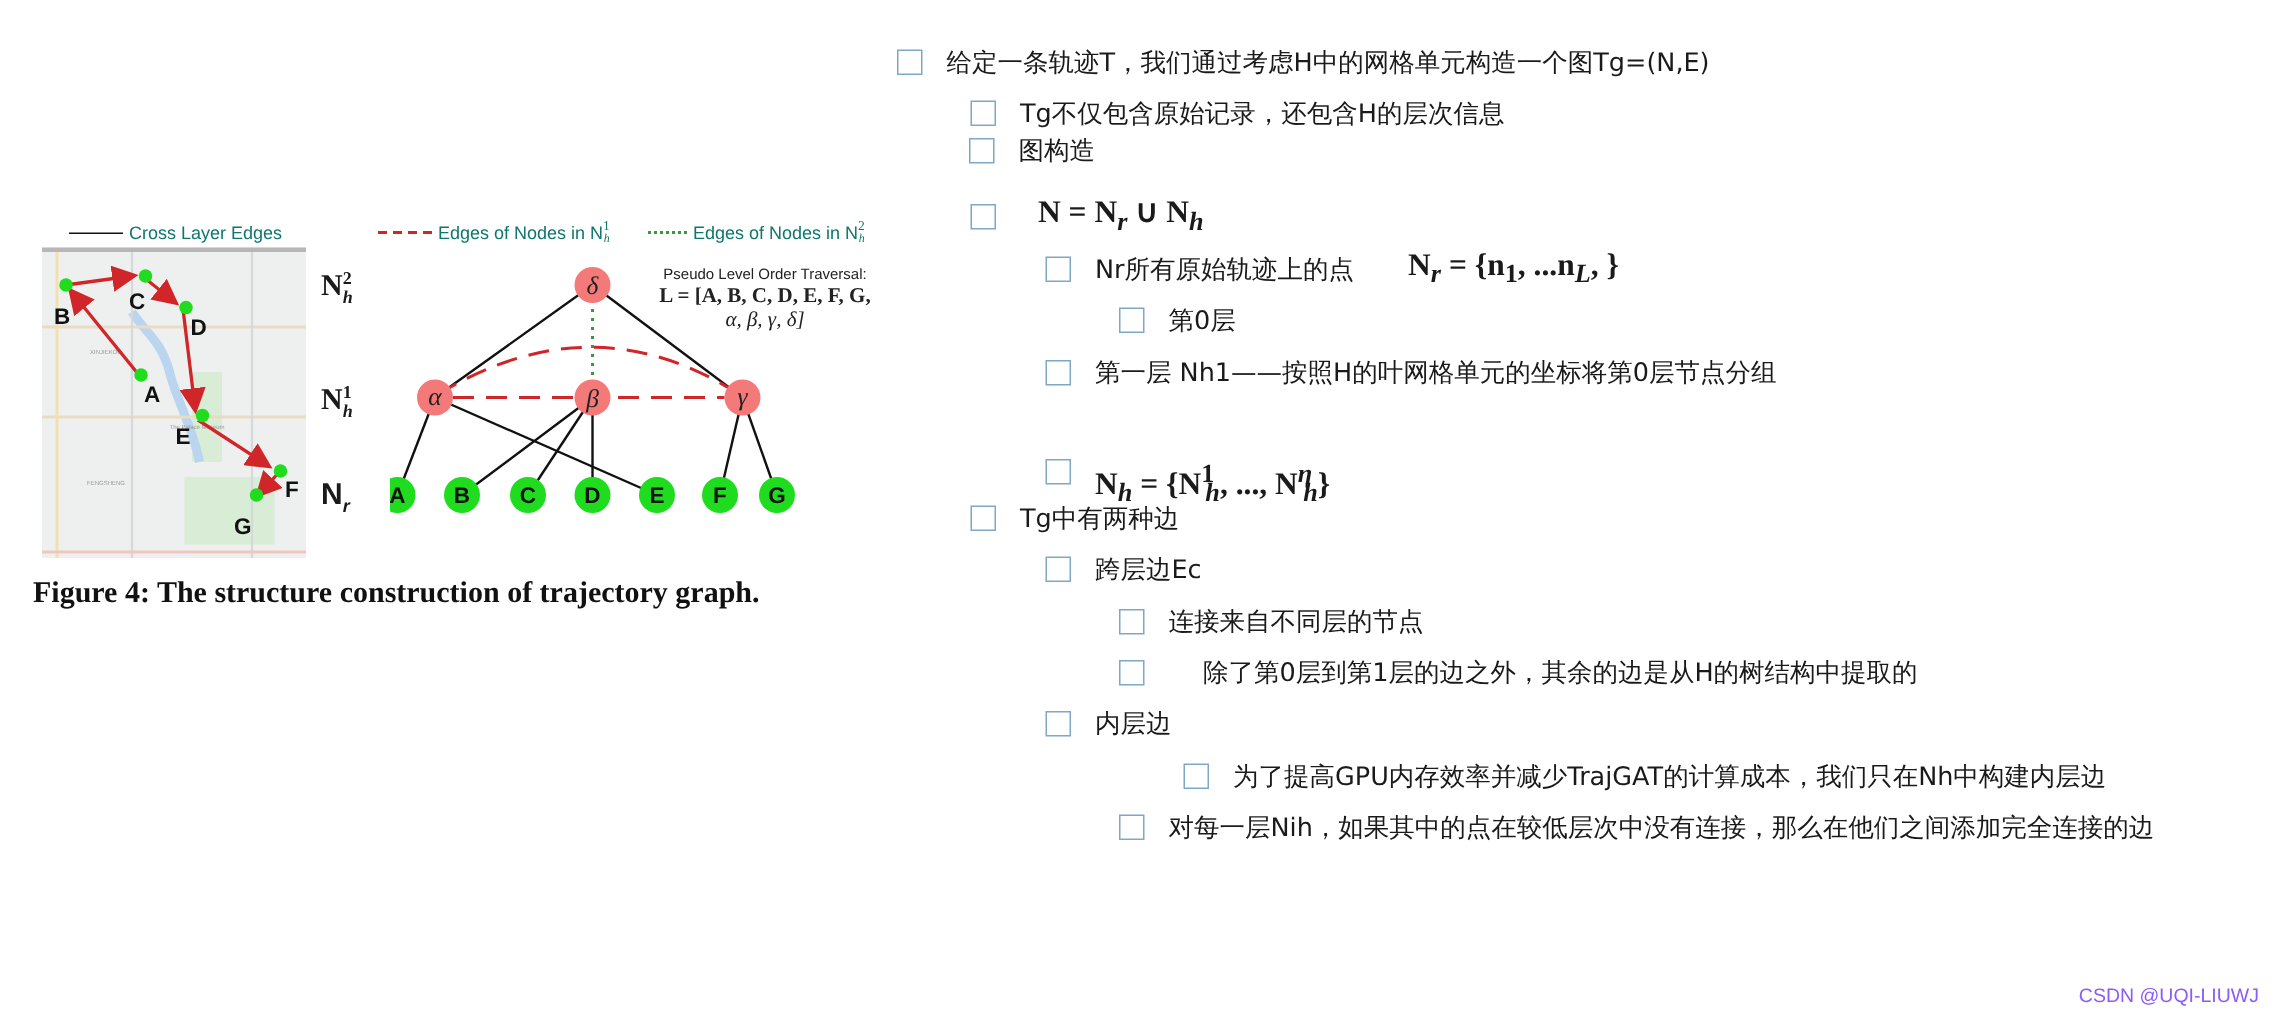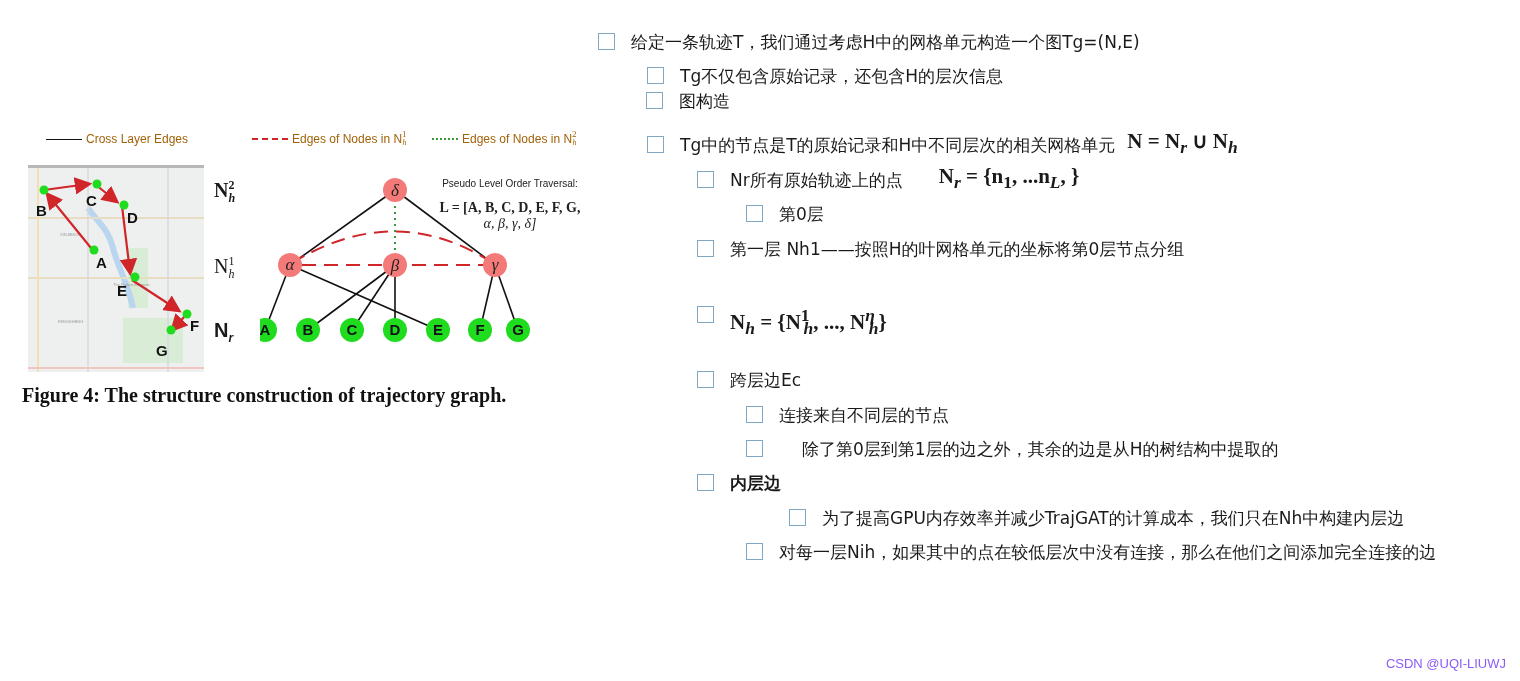--- a/index.html
+++ b/index.html
@@ -1,27 +1,27 @@
 <!DOCTYPE html>
 <html><head>
   <meta charset="utf-8">
   <style>
     html, body { margin: 0; padding: 0; }
     body {
       width: 1520px; height: 681px; background: #ffffff; position: relative; overflow: hidden;
       font-family: "DejaVu Sans", "Liberation Sans", sans-serif; color: #1a1a1a;
     }
     .figure { position: absolute; left: 20px; top: 120px; width: 590px; height: 300px; }
-    .legend { position: absolute; left: 24px; top: 12px; width: 560px; height: 16px; font-family: "Liberation Sans", sans-serif; font-size: 12px; color: #a16207; }
+    .legend { position: absolute; left: 24px; top: 28px; width: 560px; height: 16px; font-family: "Liberation Sans", sans-serif; font-size: 12px; color: #0f766e; }
     .legend-item { position: absolute; top: 0; white-space: nowrap; display: flex; align-items: center; }
     .legend-line { display: inline-block; width: 36px; height: 0; margin-right: 4px; }
     .map { position: absolute; left: 8px; top: 45px; width: 176px; height: 204px; background: #eef0ef; border-top: 3px solid #b7b7b7; overflow: hidden; }
     .tree { position: absolute; left: 185px; top: 45px; width: 405px; height: 190px; }
     .pseudo { position: absolute; left: 420px; top: 58px; width: 170px; text-align: center; font-size: 10px; font-family: "Liberation Sans", sans-serif; color: #222; }
-    .pseudo-l { font-family: "Liberation Serif", serif; font-size: 14px; font-weight: bold; margin-top: 11px; }
+    .pseudo-l { font-family: "Liberation Serif", serif; font-size: 14px; font-weight: bold; margin-top: 1px; }
     .pseudo-l2 { font-family: "Liberation Serif", serif; font-size: 14px; font-style: italic; }
     .caption { position: absolute; left: 2px; top: 264px; font-family: "Liberation Serif", serif; font-weight: bold; font-size: 20px; color: #111; white-space: nowrap; }
     .notes { position: absolute; left: 0; top: 0; width: 1520px; height: 681px; }
     .item { position: absolute; display: flex; align-items: flex-start; font-family: "DejaVu Sans", sans-serif; font-size: 17px; line-height: 34px; color: #1a1a1a; white-space: nowrap; }
     .cb { width: 17px; height: 17px; border: 1.5px solid #7fa8c4; background: #fff; box-sizing: border-box; margin-top: 8px; margin-right: 16px; flex: 0 0 auto; }
     .math { font-family: "Liberation Serif", serif; font-size: 21px; font-weight: bold; margin-left: 12px; }
     .math i { font-style: italic; }
     .wrap { white-space: normal; width: 680px; }
     .watermark { position: absolute; right: 14px; bottom: 10px; font-family: "Liberation Sans", sans-serif; font-size: 13px; color: #8b5cf6; }
   </style>
@@ -94,21 +94,21 @@
         <text x="89" y="128">E</text>
         <text x="162" y="163">F</text>
         <text x="128" y="188">G</text>
       </g>
     </svg>
   </div>
 
   <div style="position:absolute;left:194px;top:58px;font-family:'Liberation Serif',serif;font-weight:bold;font-size:20px;">
     <span>N</span><sup style="font-size:12px;">2</sup><sub style="font-size:12px;font-style:italic;margin-left:-6px;">h</sub>
   </div>
-  <div style="position:absolute;left:194px;top:134px;font-family:'Liberation Serif',serif;font-weight:normal;font-size:20px;">
+  <div style="position:absolute;left:194px;top:134px;font-family:'Liberation Serif',serif;font-weight:bold;font-size:20px;">
     <span>N</span><sup style="font-size:12px;">1</sup><sub style="font-size:12px;font-style:italic;margin-left:-6px;">h</sub>
   </div>
   <div style="position:absolute;left:194px;top:199px;font-family:Liberation Sans, sans-serif;font-weight:bold;font-size:20px;">
     <span>N</span><sub style="font-size:12px;font-style:italic;">r</sub>
   </div>
 
   <svg class="tree" style="left:240px;top:45px;width:290px;height:190px;" viewBox="0 0 290 190">
 
     <g stroke="#111" stroke-width="1.6">
       <line x1="135" y1="25" x2="30" y2="100"></line>
@@ -181,21 +181,20 @@
     <span>给定一条轨迹T，我们通过考虑H中的网格单元构造一个图Tg=(N,E)</span>
   </div>
 
   <div class="item" style="left:598px;top:84px;margin-left:48px;">
     <span class="cb"></span>
     <span>图构造</span>
   </div>
 
   <div class="item" style="left:647px;top:128px;">
     <span class="cb"></span>
-    <span>Tg中的节点是T的原始记录和H中不同层次的相关网格单元</span>
     <span class="math" style="position:relative;top:-4px;">N = N<sub><i>r</i></sub> ∪ N<sub><i>h</i></sub></span>
   </div>
 
   <div class="item" style="left:697px;top:163px;">
     <span class="cb"></span>
     <span>Nr所有原始轨迹上的点</span>
     <span class="math" style="margin-left:36px;position:relative;top:-4px;">N<sub><i>r</i></sub> = {n<sub>1</sub>, ...n<sub><i>L</i></sub>, }</span>
   </div>
 
   <div class="item" style="left:746px;top:197px;">
@@ -207,37 +206,41 @@
     <span class="cb"></span>
     <span>第一层 Nh1——按照H的叶网格单元的坐标将第0层节点分组</span>
   </div>
 
 
   <div class="item" style="left:697px;top:298px;">
     <span class="cb"></span>
     <span class="math" style="margin-left:0;">N<sub><i>h</i></sub> = {N<sup>1</sup><sub style="margin-left:-6px;"><i>h</i></sub>, ..., N<sup><i>η</i></sup><sub style="margin-left:-6px;"><i>h</i></sub>}</span>
   </div>
 
+  <div class="item" style="left:647px;top:329px;">
+    <span class="cb"></span>
+    <span>Tg中有两种边</span>
+  </div>
 
   <div class="item" style="left:697px;top:363px;">
     <span class="cb"></span>
     <span>跨层边Ec</span>
   </div>
 
   <div class="item" style="left:746px;top:398px;">
     <span class="cb"></span>
     <span>连接来自不同层的节点</span>
   </div>
 
   <div class="item" style="left:746px;top:432px;gap:23px;">
     <span class="cb"></span>
     <span>除了第0层到第1层的边之外，其余的边是从H的树结构中提取的</span>
   </div>
 
-  <div class="item" style="left:697px;top:466px;font-weight:bold;">
+  <div class="item" style="left:697px;top:466px;">
     <span class="cb"></span>
     <span>内层边</span>
   </div>
 
   <div class="item" style="left:746px;top:501px;padding-left:43px;">
     <span class="cb"></span>
     <span>为了提高GPU内存效率并减少TrajGAT的计算成本，我们只在Nh中构建内层边</span>
   </div>
 
   <div class="item" style="left:746px;top:535px;">

